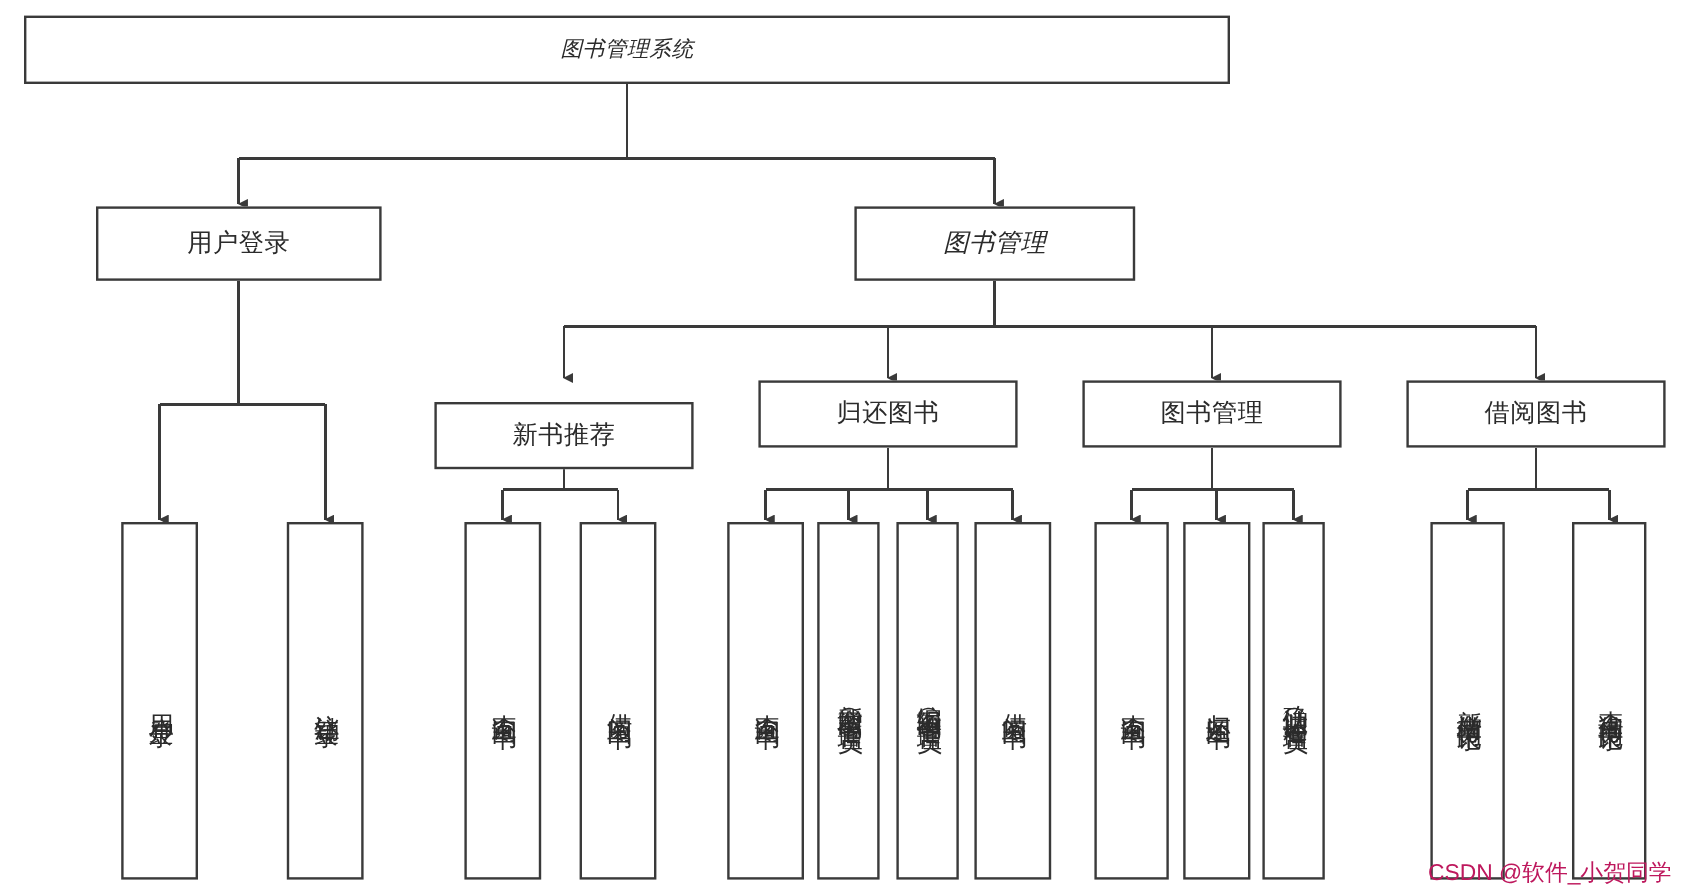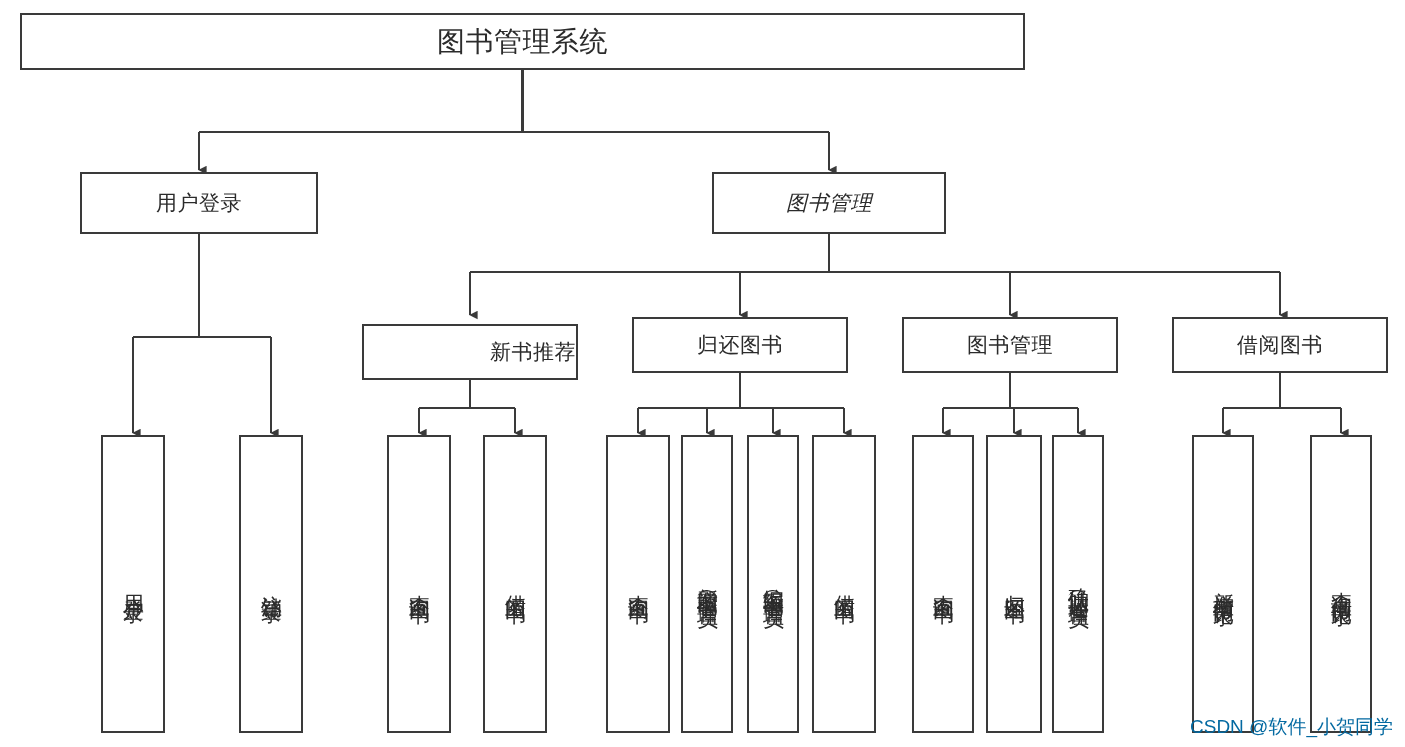--- a/index.html
+++ b/index.html
@@ -45,24 +45,24 @@
     white-space: nowrap;
     text-align: center;
   }
   .node-box.vertical .node-label {
     writing-mode: vertical-rl;
     text-orientation: upright;
     letter-spacing: 3px;
     font-size: 21px;
     white-space: nowrap;
   }
-  .node-box.root .node-label { font-size: 28px; }
+  .node-box.root .node-label { font-size: 18px; font-style: italic; }
   .watermark {
     position: absolute;
-    color: #0369a1;
+    color: #be185d;
     font-size: 19px;
     white-space: nowrap;
     font-family: "Liberation Sans", "DejaVu Sans", sans-serif;
     pointer-events: none;
   }
 </style>
 </head>
 <body>
 
 <div id="diagram-root">
@@ -112,21 +112,21 @@
   <div id="nodes-layer">
       <div class="node-box root" style="left: 20px; top: 13px; width: 1005px; height: 57px;">
         <span class="node-label">图书管理系统</span>
       </div>
       <div class="node-box" style="left: 80px; top: 172px; width: 238px; height: 62px;">
         <span class="node-label">用户登录</span>
       </div>
       <div class="node-box" style="left: 712px; top: 172px; width: 234px; height: 62px; font-style: italic;">
         <span class="node-label">图书管理</span>
       </div>
-      <div class="node-box" style="left: 362px; top: 324px; width: 216px; height: 56px; justify-content: flex-end;">
+      <div class="node-box" style="left: 362px; top: 335px; width: 216px; height: 56px;">
         <span class="node-label">新书推荐</span>
       </div>
       <div class="node-box" style="left: 632px; top: 317px; width: 216px; height: 56px;">
         <span class="node-label">归还图书</span>
       </div>
       <div class="node-box" style="left: 902px; top: 317px; width: 216px; height: 56px;">
         <span class="node-label">图书管理</span>
       </div>
       <div class="node-box" style="left: 1172px; top: 317px; width: 216px; height: 56px;">
         <span class="node-label">借阅图书</span>

